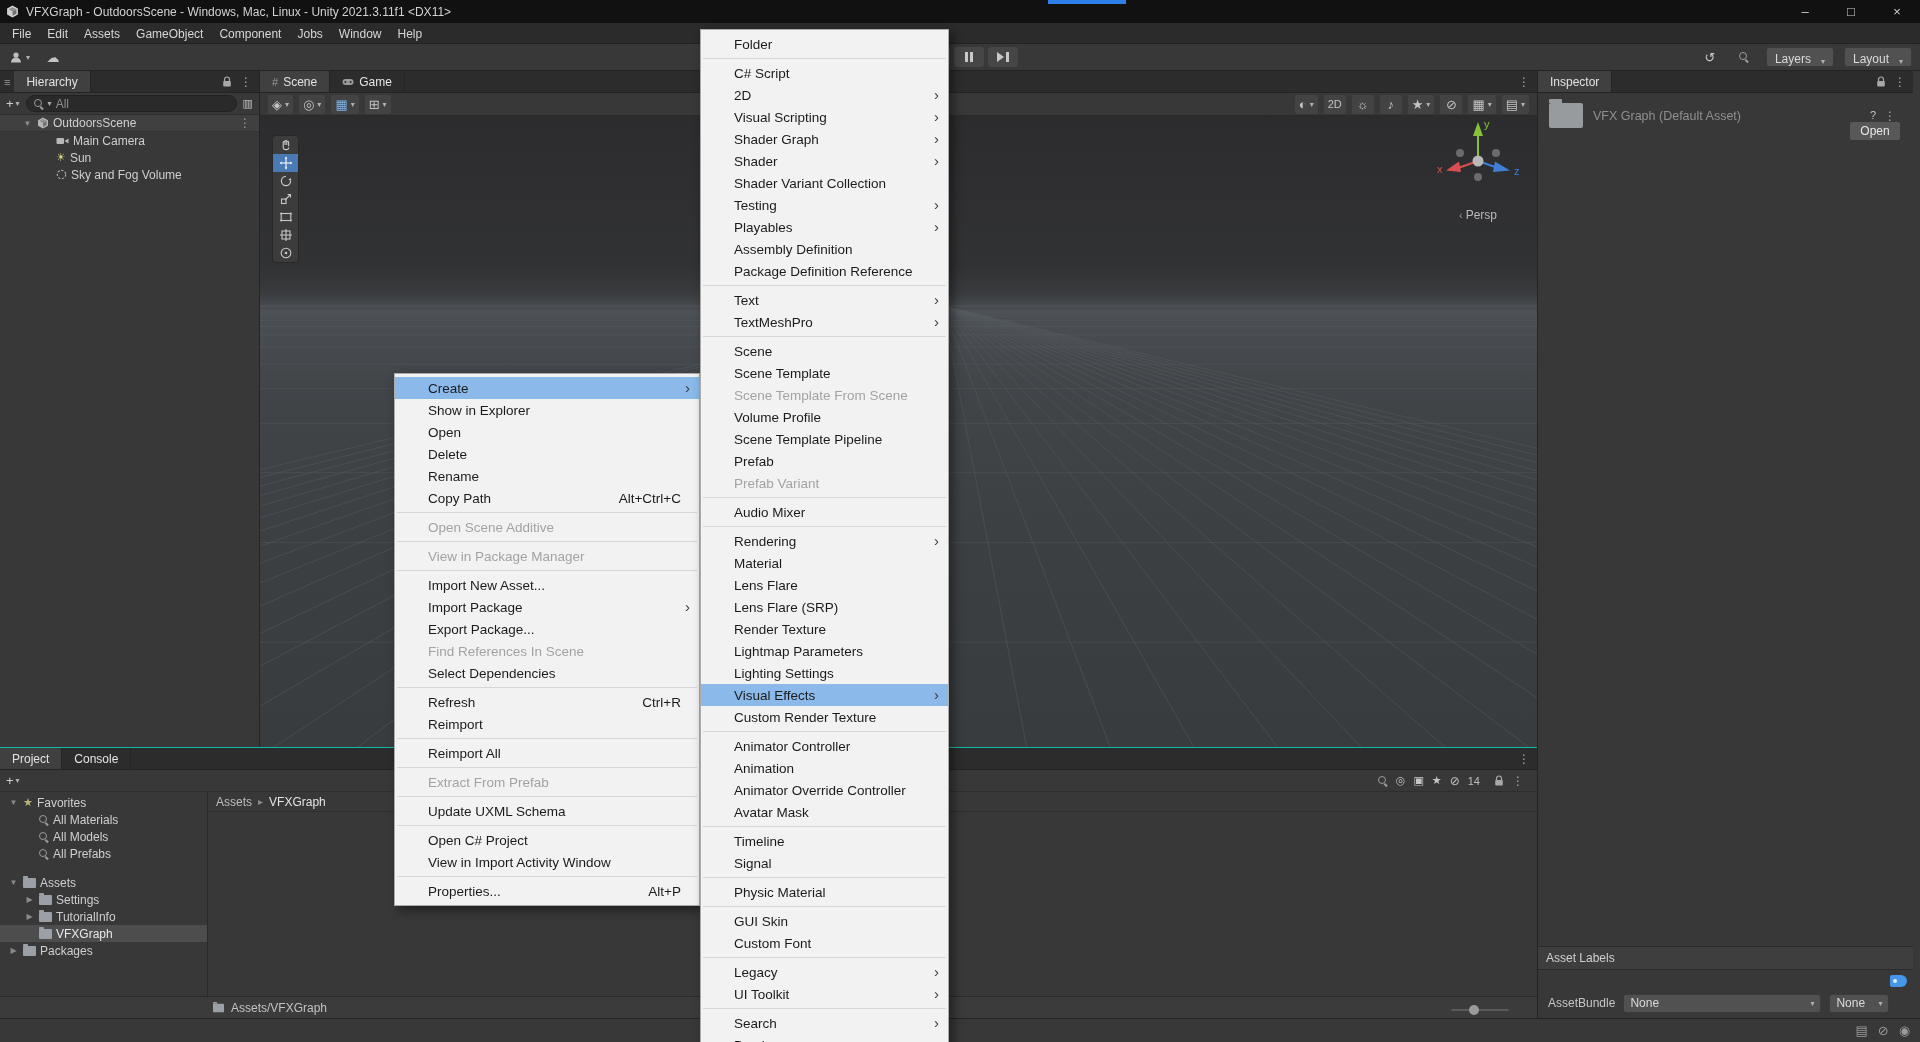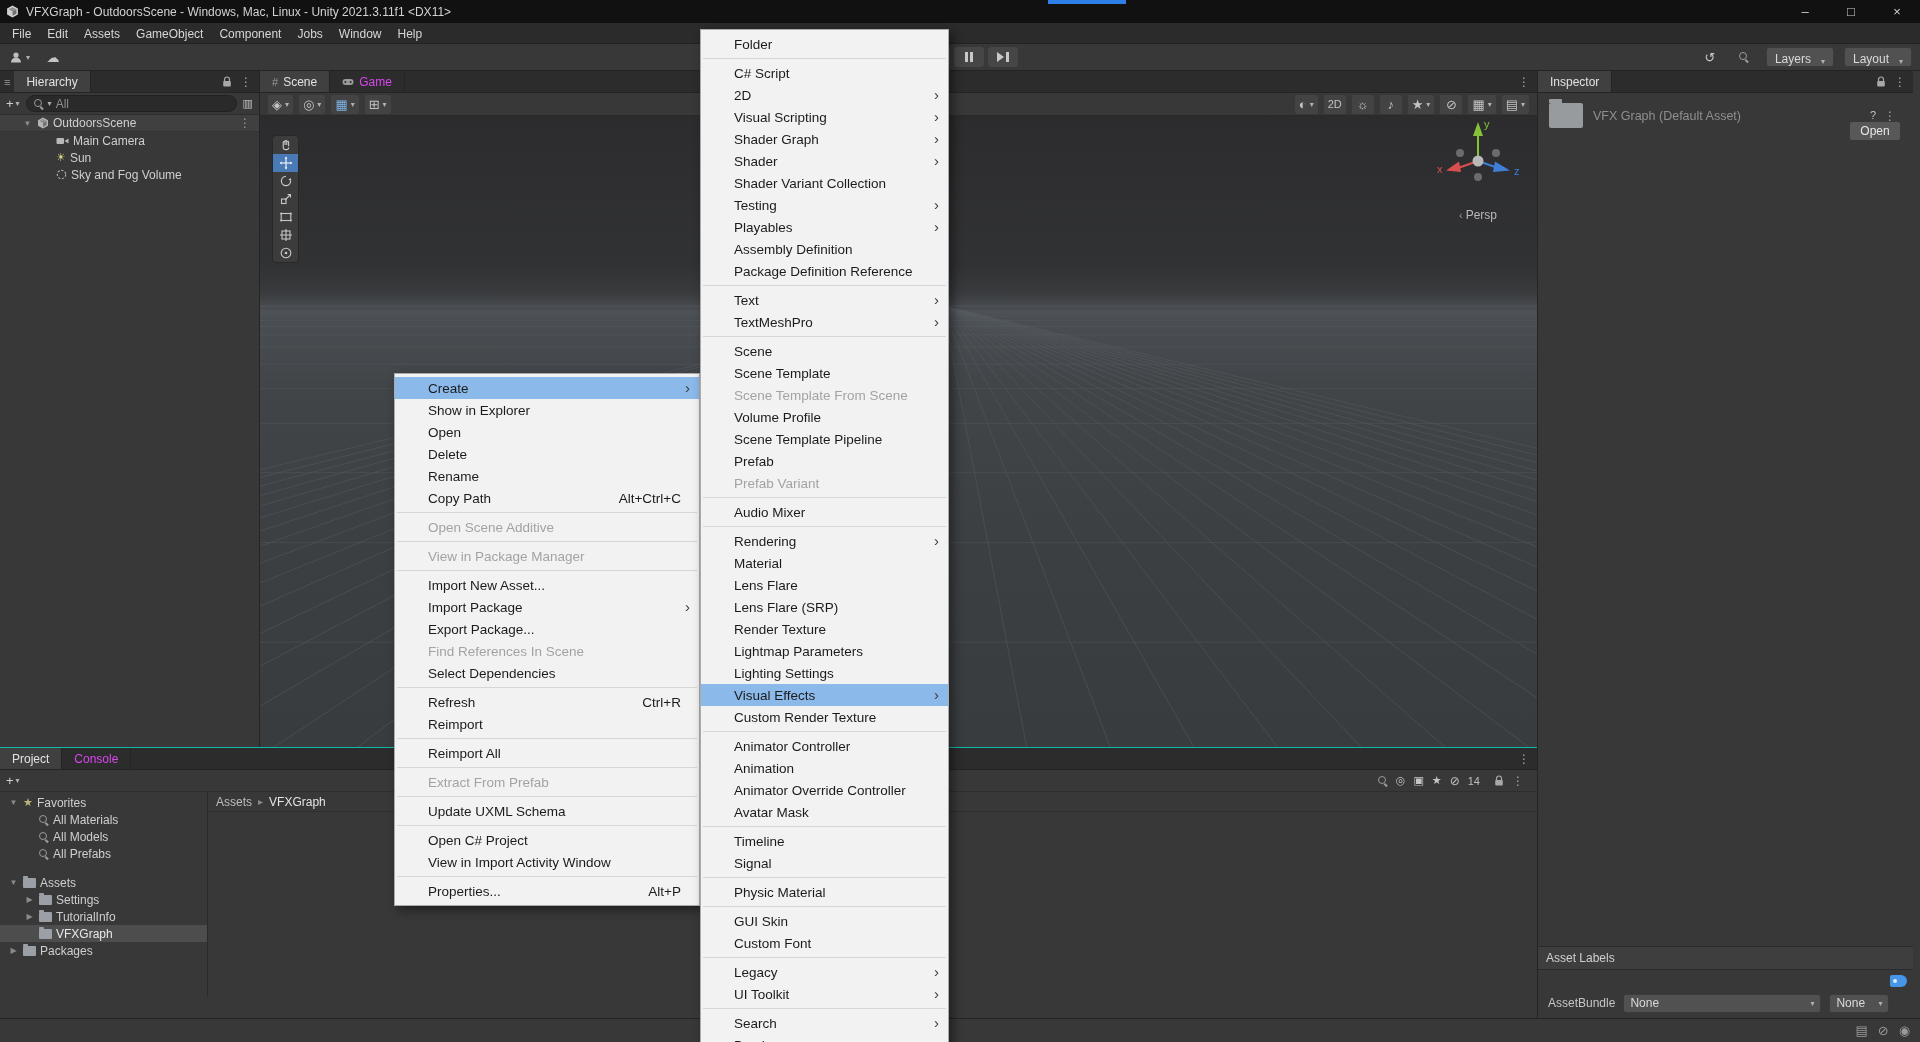--- a/index.html
+++ b/index.html
@@ -28,21 +28,21 @@
   .pbtn{width:30px;height:20px;background:#464646;border-radius:3px;display:flex;align-items:center;justify-content:center;gap:2px;}
   .play-tri{width:0;height:0;border-left:8px solid #c8c8c8;border-top:5px solid transparent;border-bottom:5px solid transparent;}
   .play-tri.small{border-left-width:7px;}
   .pause-bars{width:8px;height:10px;border-left:3px solid #c8c8c8;border-right:3px solid #c8c8c8;}
   .step-bar{width:3px;height:10px;background:#c8c8c8;}
   .ddbtn{height:20px;background:#515151;border:1px solid #3a3a3a;border-radius:3px;display:flex;align-items:flex-end;gap:10px;padding:0 8px;color:#dadada;}
 
   
   .panel{background:#383838;position:absolute;}
   .tabbar{height:22px;background:#2c2c2c;display:flex;align-items:stretch;border-bottom:1px solid #242424;}
-  .tab{display:flex;align-items:center;gap:5px;padding:0 12px;color:#d946ef;border-right:1px solid #242424;font-size:12px;}
+  .tab{display:flex;align-items:center;gap:5px;padding:0 12px;color:#e5e5e5;border-right:1px solid #242424;font-size:12px;}
   .tab.active{background:#404040;color:#e2e2e2;}
   .spacer{flex:1;}
   .hdr-icons{display:flex;align-items:center;gap:8px;padding-right:7px;}
   .kebab{color:#a8a8a8;font-size:12px;}
   .burger{color:#9a9a9a;padding:0 4px;font-size:11px;display:flex;align-items:center;}
 
   
   .hierarchy{left:0;top:71px;width:260px;height:676px;border-right:1px solid #242424;}
   .mini-toolbar{height:22px;display:flex;align-items:center;gap:6px;padding:0 6px;border-bottom:1px solid #2e2e2e;}
   .plusbtn{display:flex;align-items:center;gap:2px;color:#cfcfcf;font-size:13px;}
@@ -646,20 +646,27 @@
           </div>
         </div>
       <div class="proj-right">
         <div class="crumbbar" id="crumbbar">
             <span class="crumb">Assets</span>
             <span class="crumb-sep">▸</span>
             <span class="crumb last">VFXGraph</span>
           </div>
       </div>
     </div>
+    <div class="pathbar">
+      <span class="fold" style="transform:scale(.85);"></span>
+      <span>Assets/VFXGraph</span>
+      <div class="slider">
+          <div class="knob"></div>
+        </div>
+    </div>
   </div>
 
   <div class="statusbar">
     <div class="status-icons">
       <span>▤</span>
       <span>⊘</span>
       <span>◉</span>
     </div>
   </div>
 

